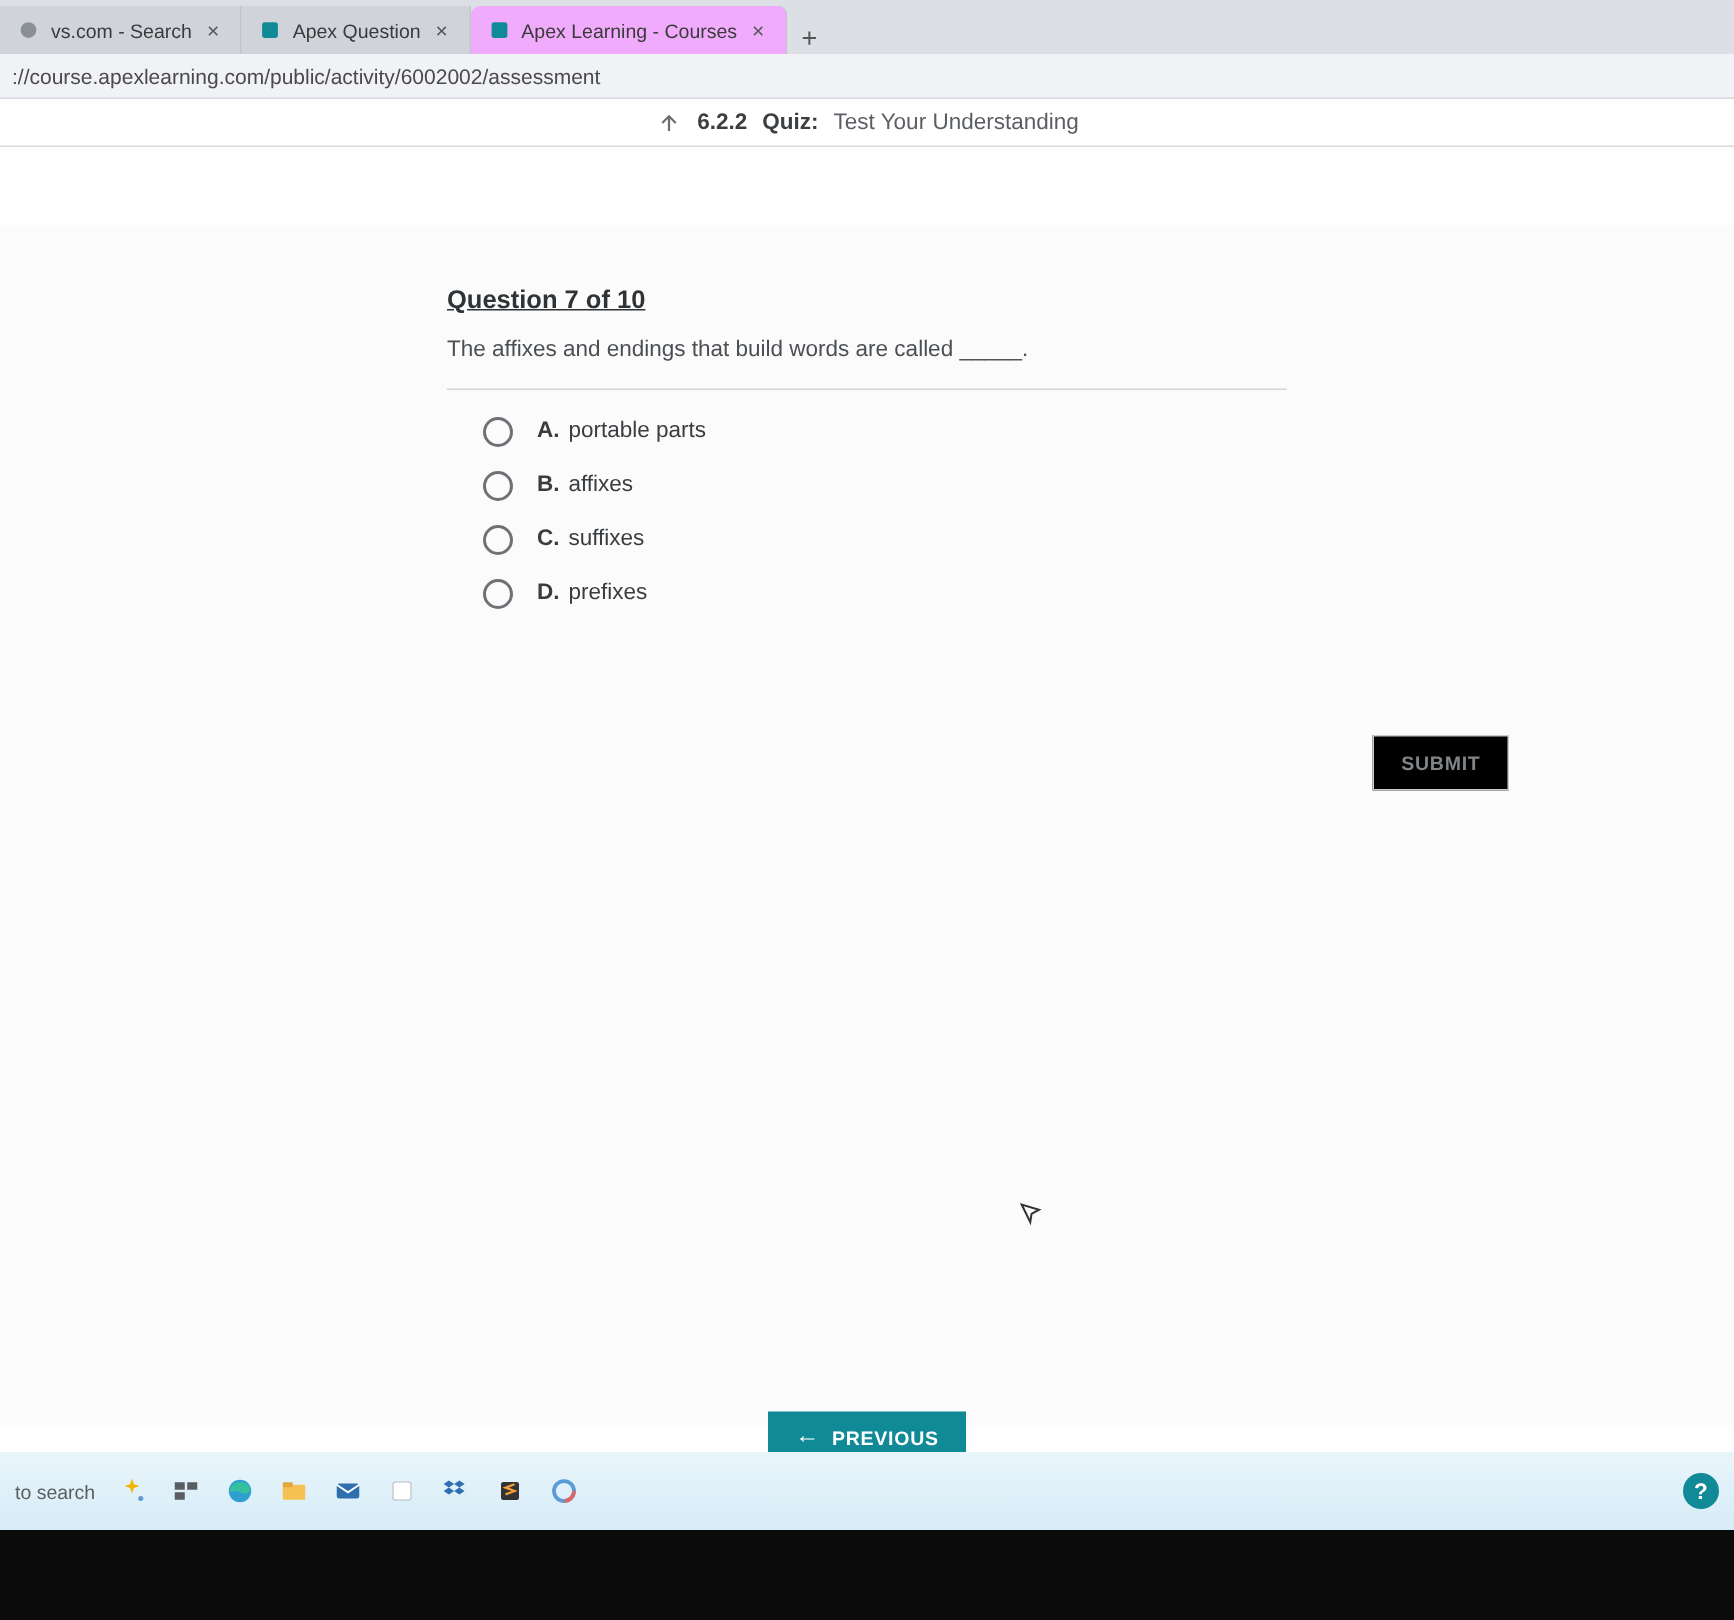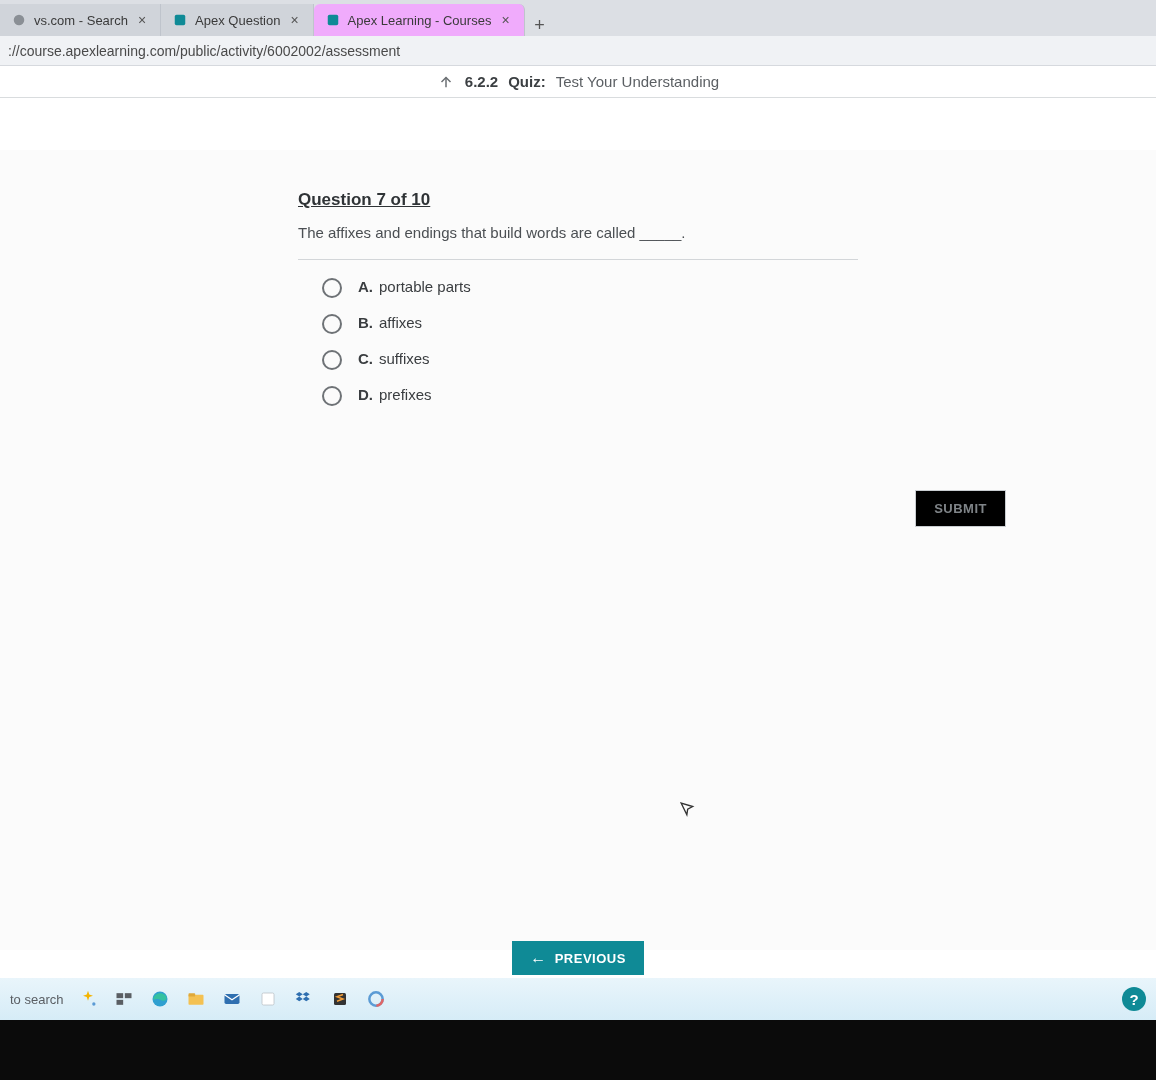--- a/index.html
+++ b/index.html
@@ -43,21 +43,21 @@
 
   .submit-wrap { position: absolute; right: 150px; top: 340px; }
   .submit-btn { background: #000000; border: 1px solid #c9cdd1; color: #7f8488; font-size: 13px; font-weight: bold; letter-spacing: 0.5px; padding: 10px 18px; cursor: pointer; }
 
   
   .quiz-footer { position: absolute; left: 0; right: 0; bottom: 42px; height: 40px; display: flex; align-items: center; justify-content: center; }
   .prev-btn { background: #0f8a96; color: #fff; border: none; font-size: 13px; font-weight: bold; letter-spacing: 0.5px; padding: 9px 18px; display: inline-flex; align-items: center; gap: 8px; cursor: pointer; }
   .prev-btn .arrow { font-size: 16px; line-height: 1; }
 
   
-  .taskbar { position: absolute; left: 0; right: 0; bottom: 0; height: 42px; background: linear-gradient(#e9f5fb, #d6ecf7); display: flex; align-items: center; padding: 0 10px; gap: 14px; margin-top: 22px; }
+  .taskbar { position: absolute; left: 0; right: 0; bottom: 0; height: 52px; background: linear-gradient(#e9f5fb, #d6ecf7); display: flex; align-items: center; padding: 0 10px; gap: 14px; margin-top: 22px; }
   .taskbar .search { font-size: 13px; color: #5a5e63; }
   .taskbar .ticon { width: 22px; height: 22px; display: inline-flex; align-items: center; justify-content: center; font-size: 16px; }
   .taskbar .spacer { flex: 1; }
   .help-icon { width: 24px; height: 24px; border-radius: 50%; background: #0f8a96; color: #fff; display: inline-flex; align-items: center; justify-content: center; font-size: 15px; font-weight: bold; }
 
   
   .fake-cursor { position: absolute; left: 680px; top: 650px; font-size: 18px; color: #333; transform: rotate(-10deg); }
 
   
   .bezel { width: 1156px; height: 60px; background: #0b0b0b; }

